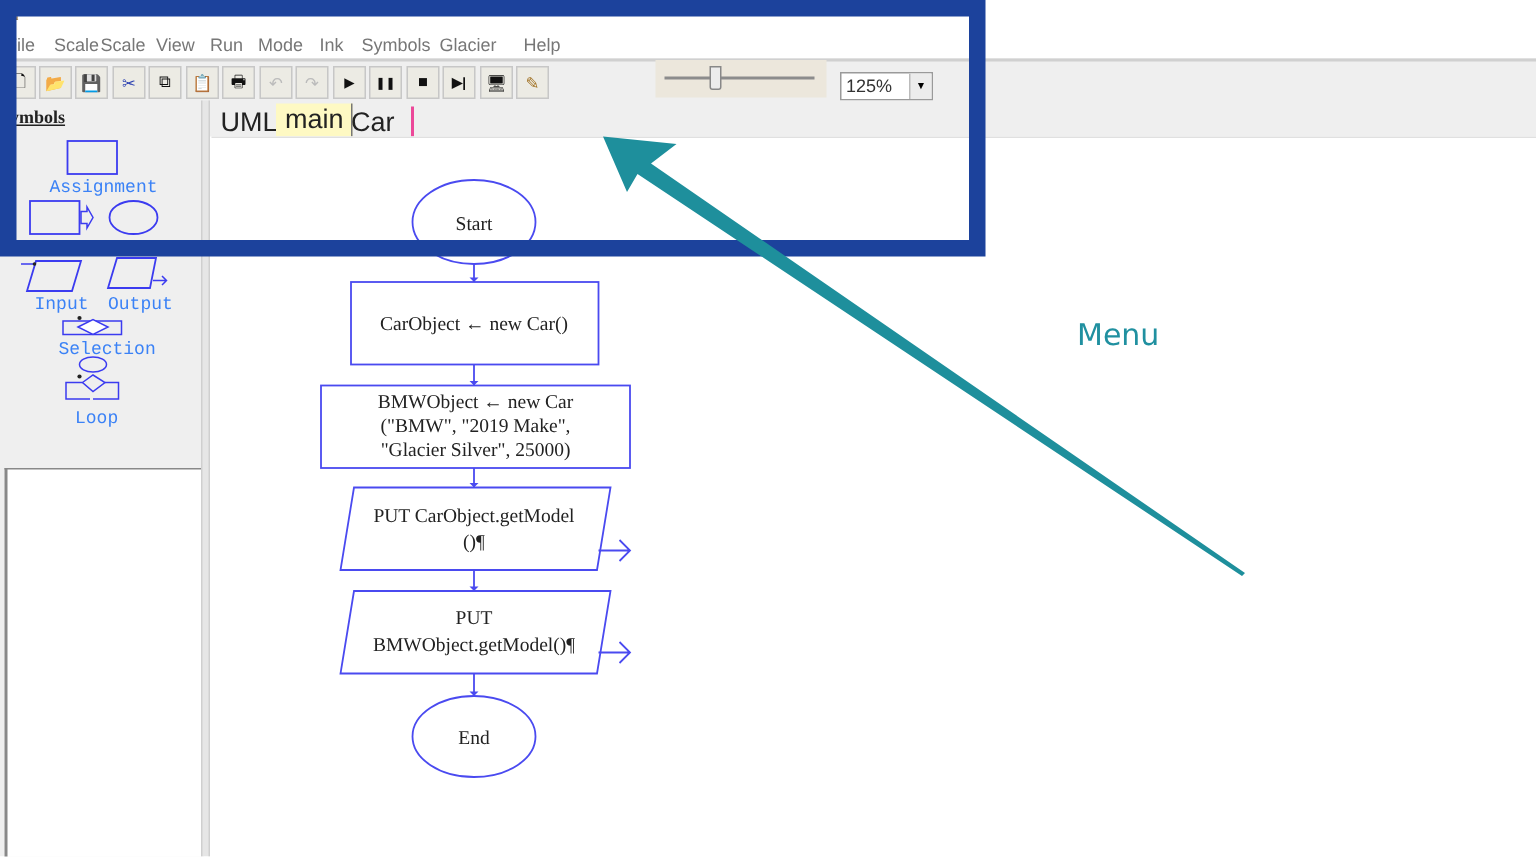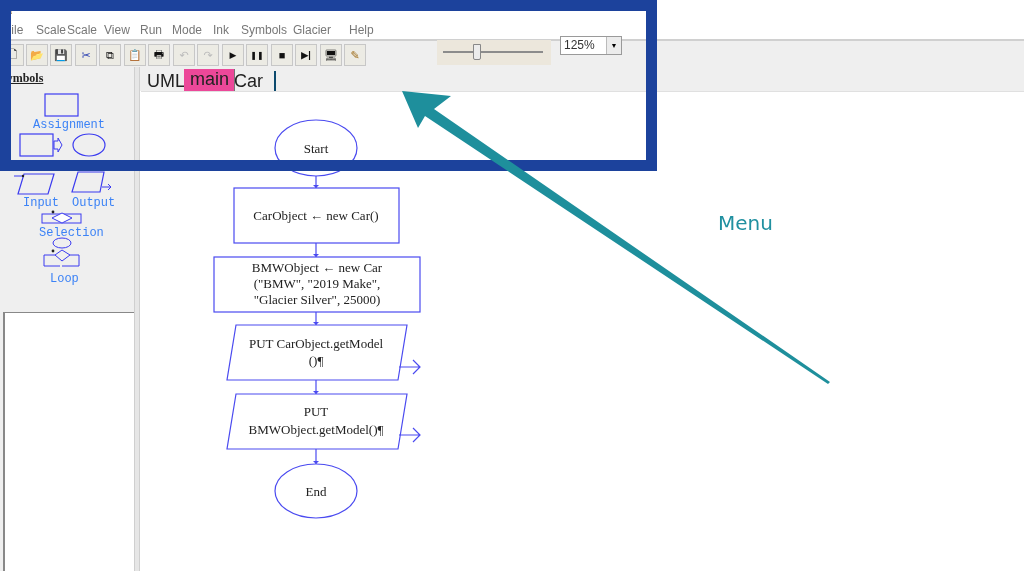--- a/index.html
+++ b/index.html
@@ -8,30 +8,30 @@
   .titlebar .app-icon { position:absolute; left:4px; top:4px; width:8px; height:12px; color:#8b6b3a; font-size:11px; line-height:12px; }
   .titlebar .title { position:absolute; left:18px; top:0; }
   .menubar { position:absolute; left:0; top:21px; width:1024px; height:18px; background:#fff; border-bottom:1px solid #e3e3e3; font-size:12px; color:#777; }
   .menubar span { position:absolute; top:2px; }
   .toolbar { position:absolute; left:0; top:39px; width:1024px; height:28px; background:#efefef; border-top:2px solid #d0d0d0; }
   .tb-btn { position:absolute; top:3px; width:22px; height:22px; border:1px solid #c7c7c7; background:#ecebe4; box-sizing:border-box; display:flex; align-items:center; justify-content:center; font-size:11px; color:#111; }
   .tb-btn.disabled { color:#bbb; }
   .slider-wrap { position:absolute; left:437px; top:40px; width:114px; height:25px; background:#ece7dc; }
   .slider-track { position:absolute; left:6px; top:11px; width:100px; height:2px; background:#8c8c8c; }
   .slider-thumb { position:absolute; left:36px; top:4px; width:6px; height:14px; background:#ececec; border:1px solid #888; border-bottom-left-radius:2px; border-bottom-right-radius:2px; }
-  .zoom-select { position:absolute; left:560px; top:36px; width:62px; height:19px; background:#fff; border:1px solid #9a9a9a; box-sizing:border-box; font-size:12px; color:#333; line-height:17px; padding-left:3px; }
+  .zoom-select { position:absolute; left:560px; top:48px; width:62px; height:19px; background:#fff; border:1px solid #9a9a9a; box-sizing:border-box; font-size:12px; color:#333; line-height:17px; padding-left:3px; }
   .zoom-select .drop { position:absolute; right:0; top:0; width:14px; height:17px; background:#ececec; border-left:1px solid #bbb; font-size:7px; text-align:center; line-height:17px; color:#000; }
   .left-panel { position:absolute; left:0; top:67px; width:136px; height:504px; background:#efefef; }
   .symbols-title { position:absolute; left:0; top:71px; width:120px; text-align:left; font-family:"Liberation Serif", serif; font-weight:bold; font-size:12px; text-decoration:underline; color:#222; }
   .sym-label { position:absolute; font-family:Liberation Mono, monospace; font-size:12px; color:#3b82f6; }
   .list-box { position:absolute; left:3px; top:312px; width:129px; height:259px; background:#fff; border-left:2px solid #888; border-top:1px solid #888; }
   .panel-divider { position:absolute; left:134px; top:67px; width:6px; height:504px; background:#e6e6e6; border-left:1px solid #cfcfcf; border-right:1px solid #cfcfcf; box-sizing:border-box; }
   .tabs { position:absolute; left:140px; top:67px; width:884px; height:24px; background:#efefef; }
   .tab { position:absolute; top:4px; height:20px; font-size:18px; color:#222; line-height:20px; }
-  .tab.active { background:#ec4899; }
+  .tab.active { background:#fef9c3; }
   .canvas { position:absolute; left:141px; top:91px; width:883px; height:480px; background:#fff; border-top:1px solid #e0e0e0; }
   .fc { position:absolute; left:0; top:0; }
   .fc-text { font-family:"Liberation Serif", serif; font-size:13px; fill:#222; }
   .frame { position:absolute; left:0; top:0; width:657px; height:171px; box-sizing:border-box; border:11px solid #1c429c; pointer-events:none; }
   .annot-label { position:absolute; left:718px; top:211px; font-size:20px; color:#2090a0; font-family:"DejaVu Sans", sans-serif; }
   .arrow { position:absolute; left:0; top:0; pointer-events:none; }
 </style>
 </head>
 <body>
 
@@ -153,21 +153,21 @@
 <span class="sym-label" style="left:72px;top:196px">Output</span>
 <span class="sym-label" style="left:39px;top:226px">Selection</span>
 <span class="sym-label" style="left:50px;top:272px">Loop</span>
 
 <div class="list-box"></div>
 <div class="panel-divider"></div>
 
 <div class="tabs">
   <div class="tab" style="left:6px;width:40px;padding-left:1px"><span>UML</span></div>
   <div class="tab active" style="left:44px;top:2px;height:22px;width:44px;padding-left:6px;border-right:1px solid #777"><span>main</span></div>
-  <div class="tab" style="left:90px;width:40px;padding-left:4px;border-right:2px solid #0c4a6e"><span>Car</span></div>
+  <div class="tab" style="left:90px;width:40px;padding-left:4px;border-right:2px solid #ec4899"><span>Car</span></div>
 </div>
 
 <div class="canvas"></div>
 
 <svg class="fc" width="1024" height="571">
   <g stroke="#4a4af0" stroke-width="1.2" fill="#fff">
 
     <line x1="316" y1="170" x2="316" y2="188"></line>
     <line x1="316" y1="243" x2="316" y2="257"></line>
     <line x1="316" y1="312" x2="316" y2="325"></line>

